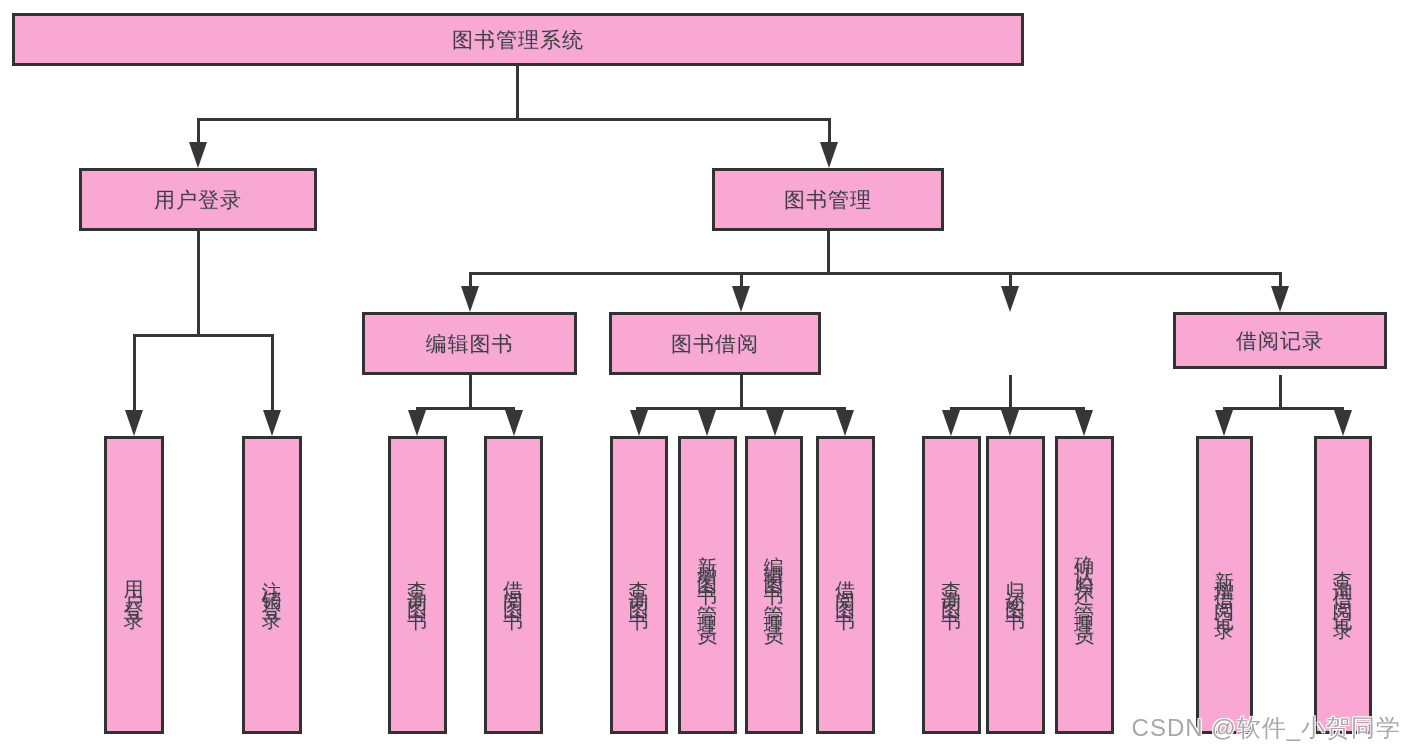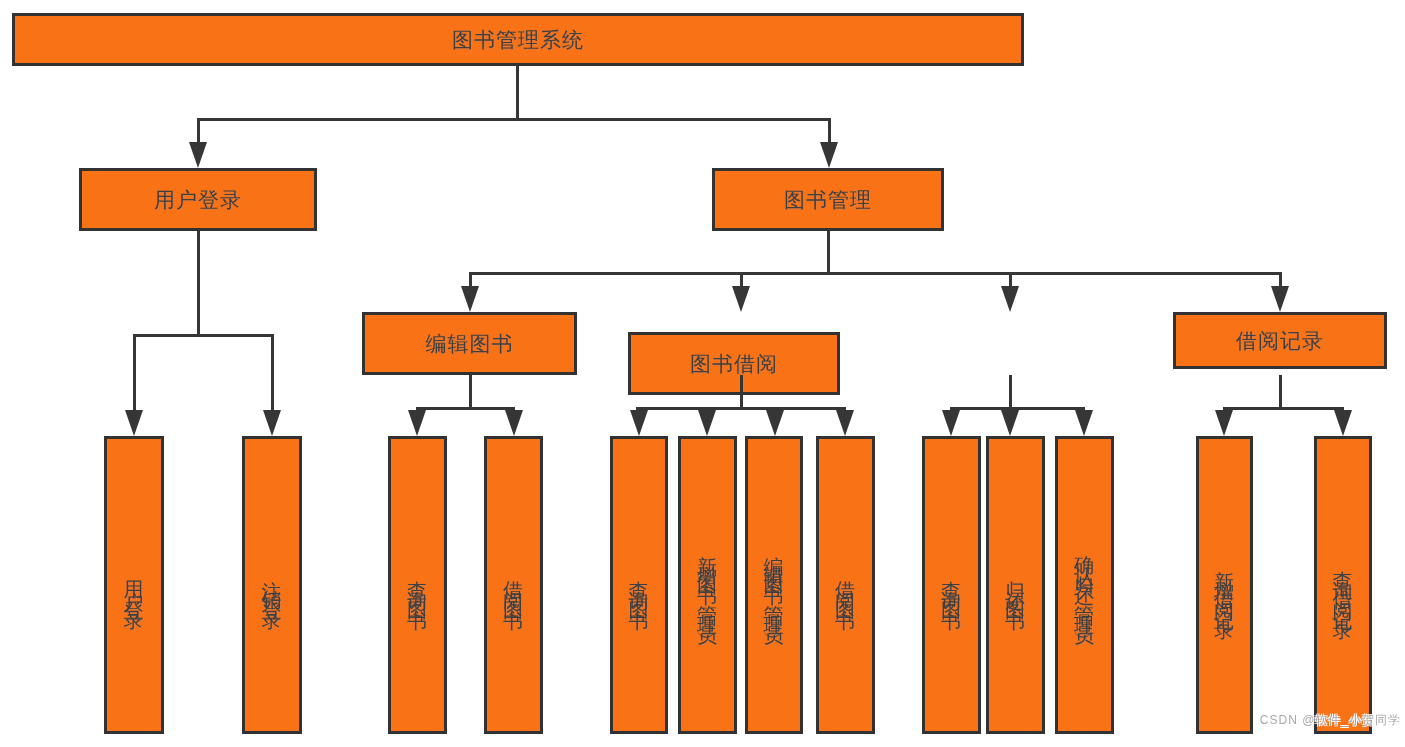--- a/index.html
+++ b/index.html
@@ -7,21 +7,21 @@
     position: relative;
     width: 1405px;
     height: 747px;
     background: var(--bg, #ffffff);
     font-family: "Liberation Sans", "DejaVu Sans", sans-serif;
     overflow: hidden;
   }
   .box {
     position: absolute;
     box-sizing: border-box;
-    background: #f97316;
+    background: #f9a8d4;
     border: 3px solid var(--border, #323232);
     display: flex;
     align-items: center;
     justify-content: center;
     color: var(--text, #3f3f3f);
   }
   .box .lbl {
     display: block;
     font-size: 21px;
     letter-spacing: 1px;
@@ -43,21 +43,21 @@
     position: absolute;
     width: 0; height: 0;
     border-left: 9px solid transparent;
     border-right: 9px solid transparent;
     border-top: 26px solid var(--line, #363636);
   }
   .watermark {
     position: absolute;
     top: 712px;
     right: 4px;
-    font-size: 12px;
+    font-size: 24px;
     letter-spacing: 1px;
     color: var(--wm, #a8a8a8);
     text-shadow: -1px -1px 0 #fff, 1px -1px 0 #fff, -1px 1px 0 #fff, 1px 1px 0 #fff;
     z-index: 10;
     white-space: nowrap;
   }
 </style>
 </head>
 <body>
 
@@ -70,21 +70,21 @@
   <div class="box" style="left:79px; top:168px; width:238px; height:63px;">
     <span class="lbl">用户登录</span>
   </div>
   <div class="box" style="left:712px; top:168px; width:232px; height:63px;text-align:right;">
     <span class="lbl">图书管理</span>
   </div>
 
   <div class="box" style="left:362px; top:312px; width:215px; height:63px;">
     <span class="lbl">编辑图书</span>
   </div>
-  <div class="box" style="left:628px; top:312px; width:212px; height:63px;margin-top:20px;">
+  <div class="box" style="left:609px; top:312px; width:212px; height:63px;">
     <span class="lbl">图书借阅</span>
   </div>
   <div class="box" style="left:1173px; top:312px; width:214px; height:57px;">
     <span class="lbl">借阅记录</span>
   </div>
 
   <div class="box" style="left:104px; top:436px; width:60px; height:298px;">
     <span class="vlbl">用户登录</span>
   </div>
   <div class="box" style="left:242px; top:436px; width:60px; height:298px;">

